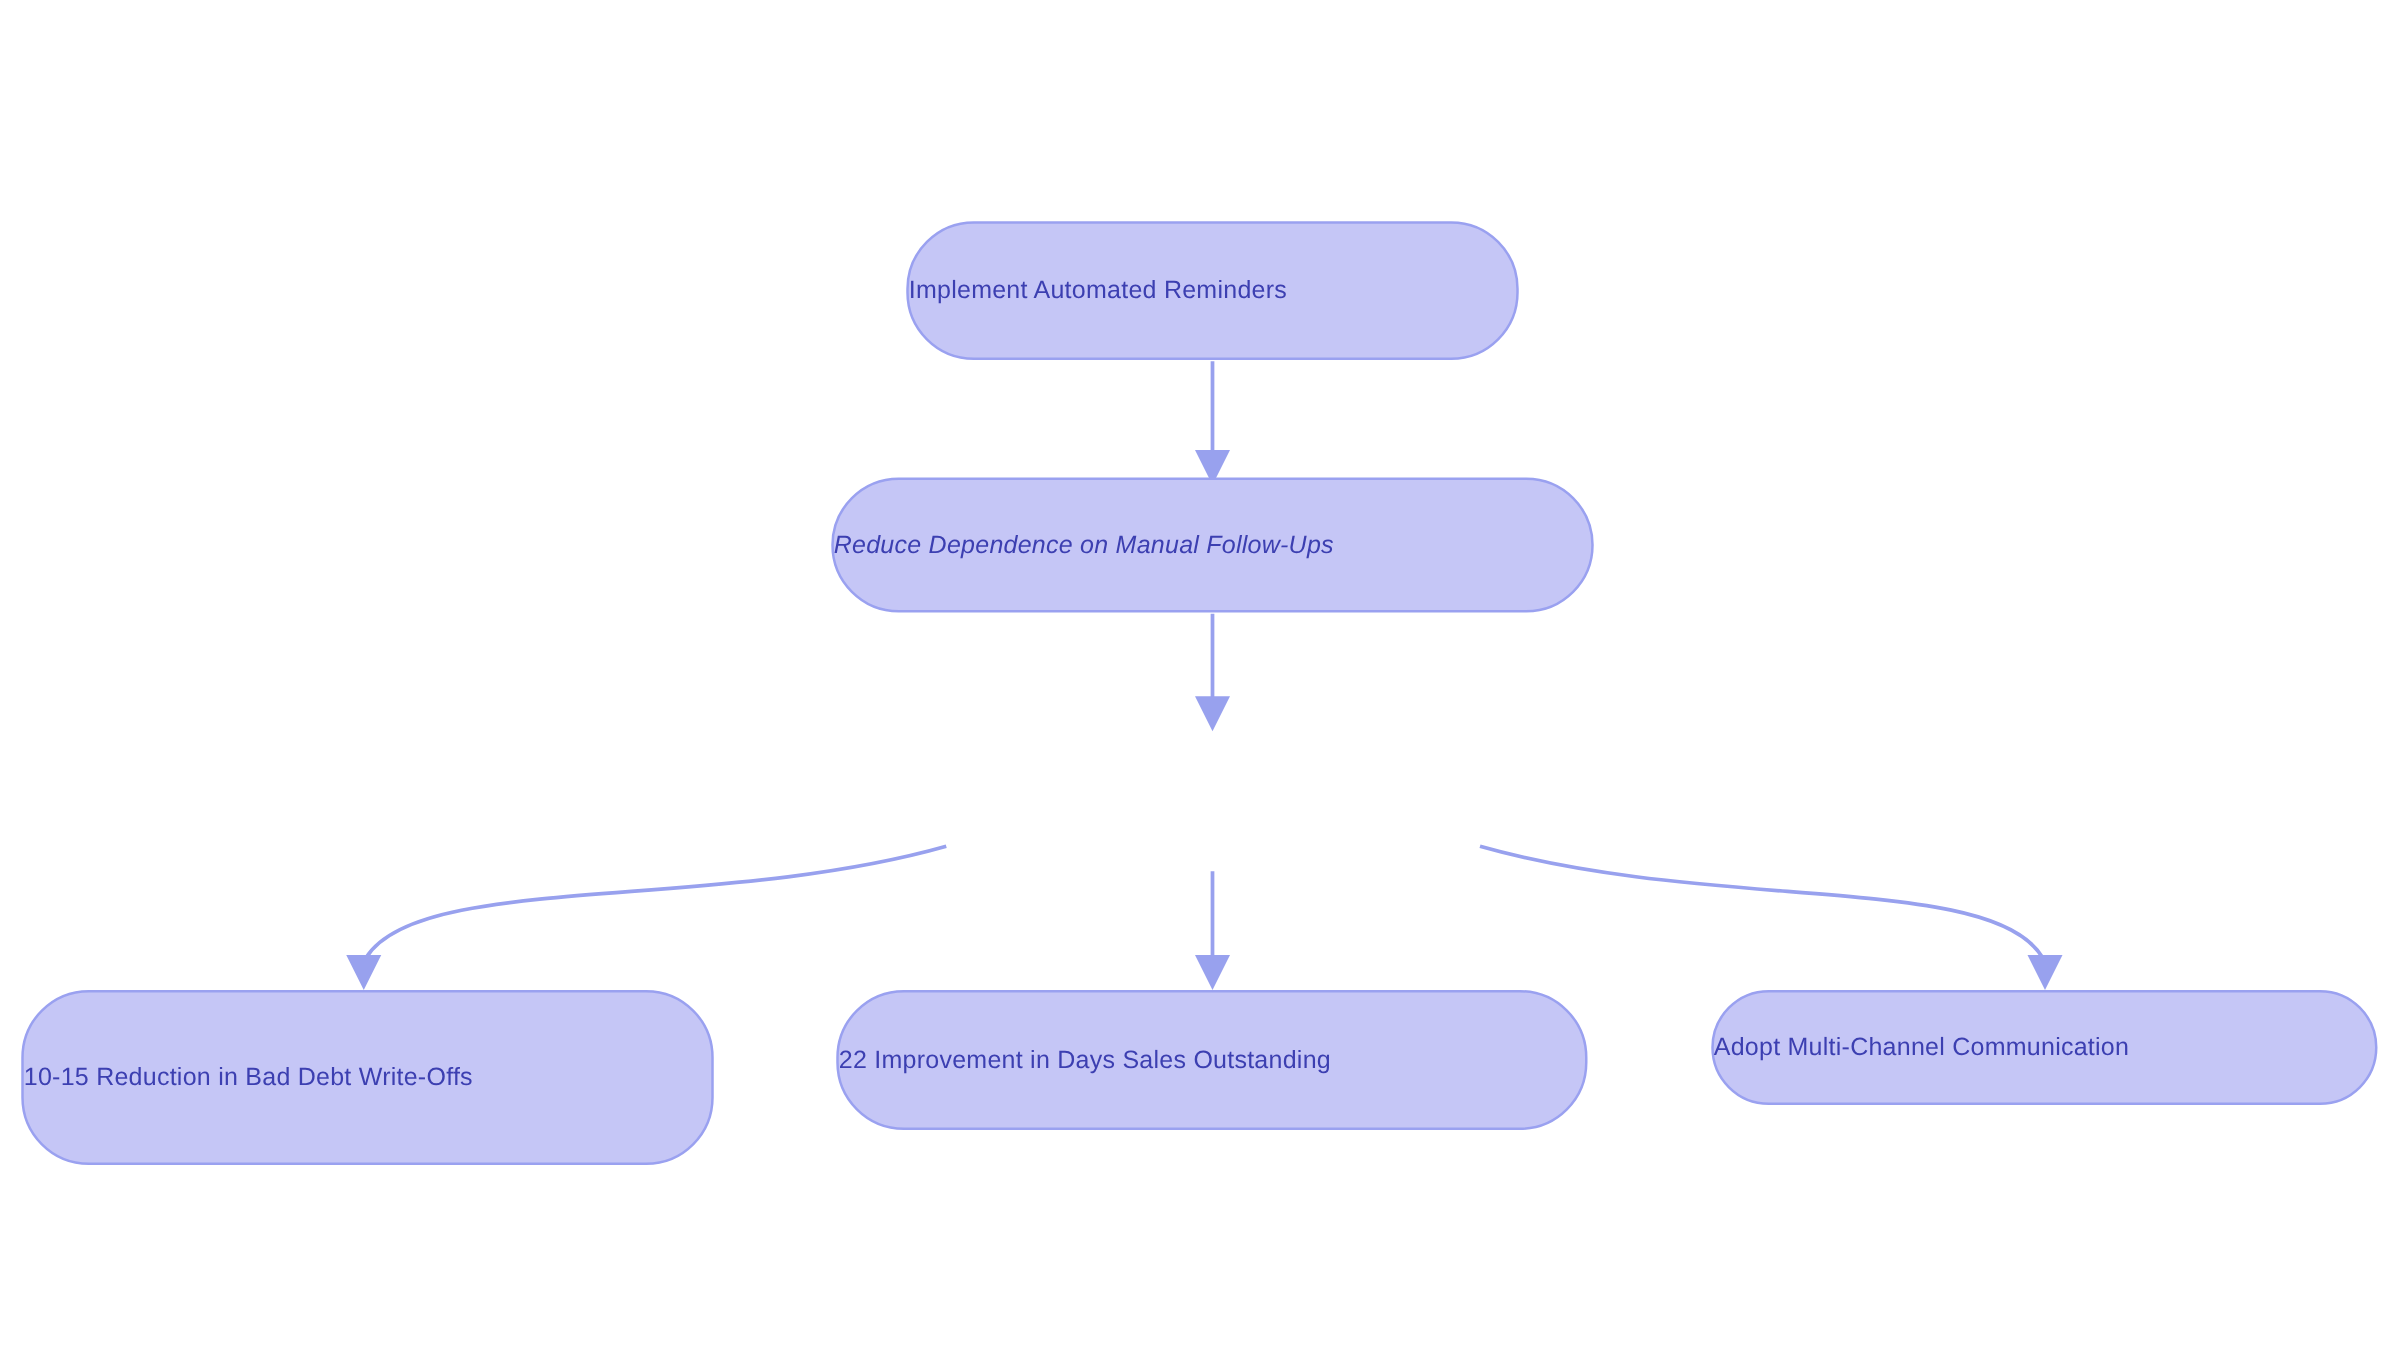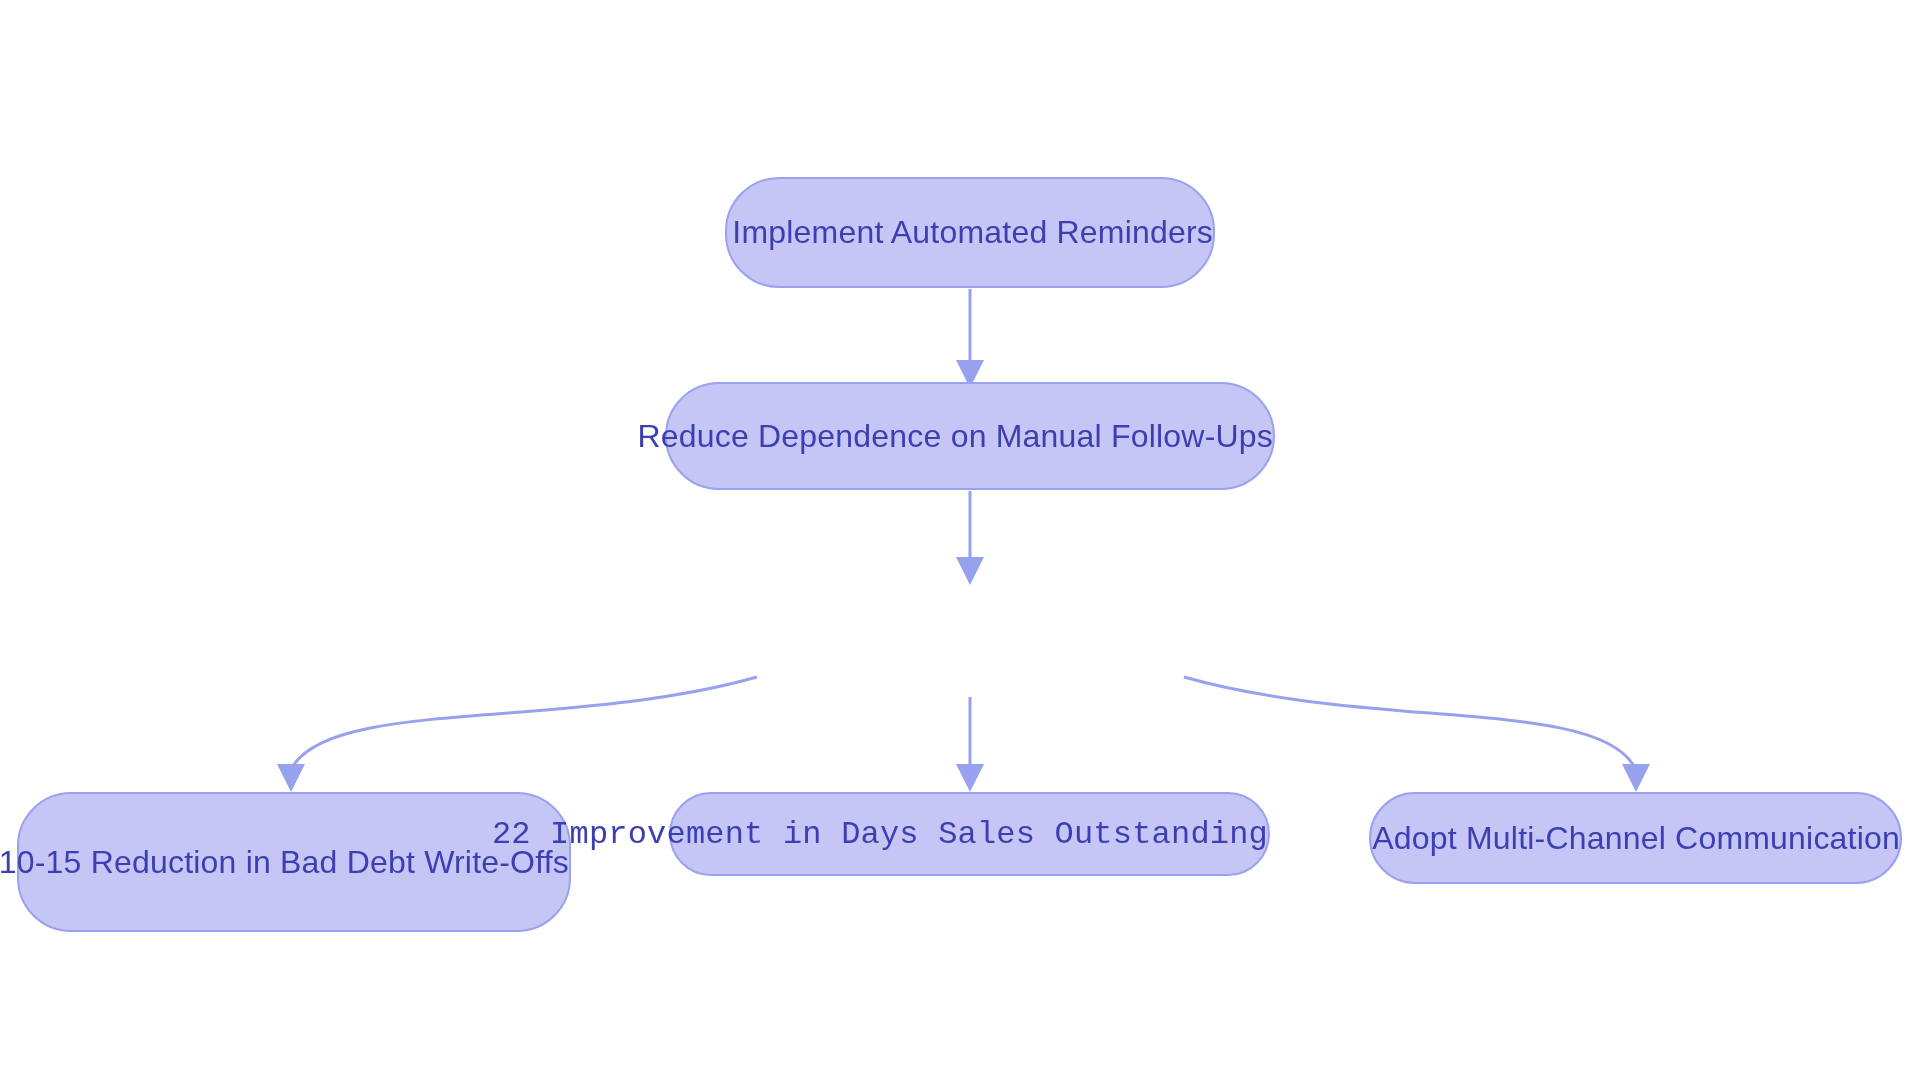--- a/index.html
+++ b/index.html
@@ -37,36 +37,36 @@
     fill: none;
   }
   .arrowhead {
     fill: var(--arrow);
     stroke: none;
   }
   .node {
     position: absolute;
     display: flex;
     align-items: center;
-    justify-content: flex-end;
+    justify-content: flex-start;
     background: var(--node-fill);
     border: 2px solid var(--node-border);
     border-radius: 54px;
     color: var(--text);
-    font-size: 32px;
+    font-size: 20px;
     letter-spacing: 0.2px;
     white-space: nowrap;
     text-align: center;
   }
   
   .node-a { left: 725px;  top: 177px; width: 490px; height: 111px; }
-  .node-b { left: 665px;  top: 382px; width: 610px; height: 108px; }
+  .node-b { left: 665px;  top: 382px; width: 610px; height: 108px; font-style: italic; }
   .node-c { left: 759px;  top: 585px; width: 424px; height: 111px; }
   .node-d { left: 17px;   top: 792px; width: 554px; height: 140px; }
-  .node-e { left: 669px;  top: 792px; width: 601px; height: 84px; font-family: Liberation Mono, monospace; }
+  .node-e { left: 669px;  top: 792px; width: 601px; height: 112px; }
   .node-f { left: 1369px; top: 792px; width: 533px; height: 92px; }
 </style>
 </head>
 <body>
 
 <div class="canvas">
 
   <svg class="edges-layer" viewBox="0 0 1920 1083" xmlns="http://www.w3.org/2000/svg">
 
     <g>

